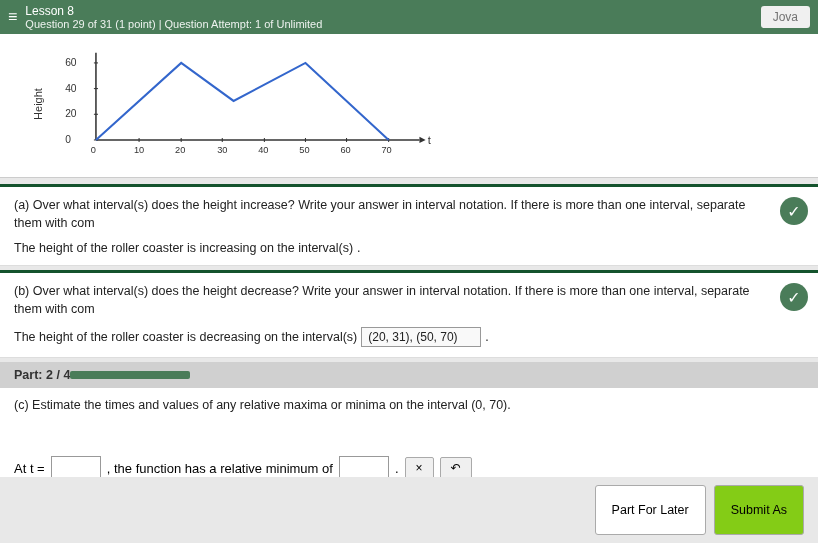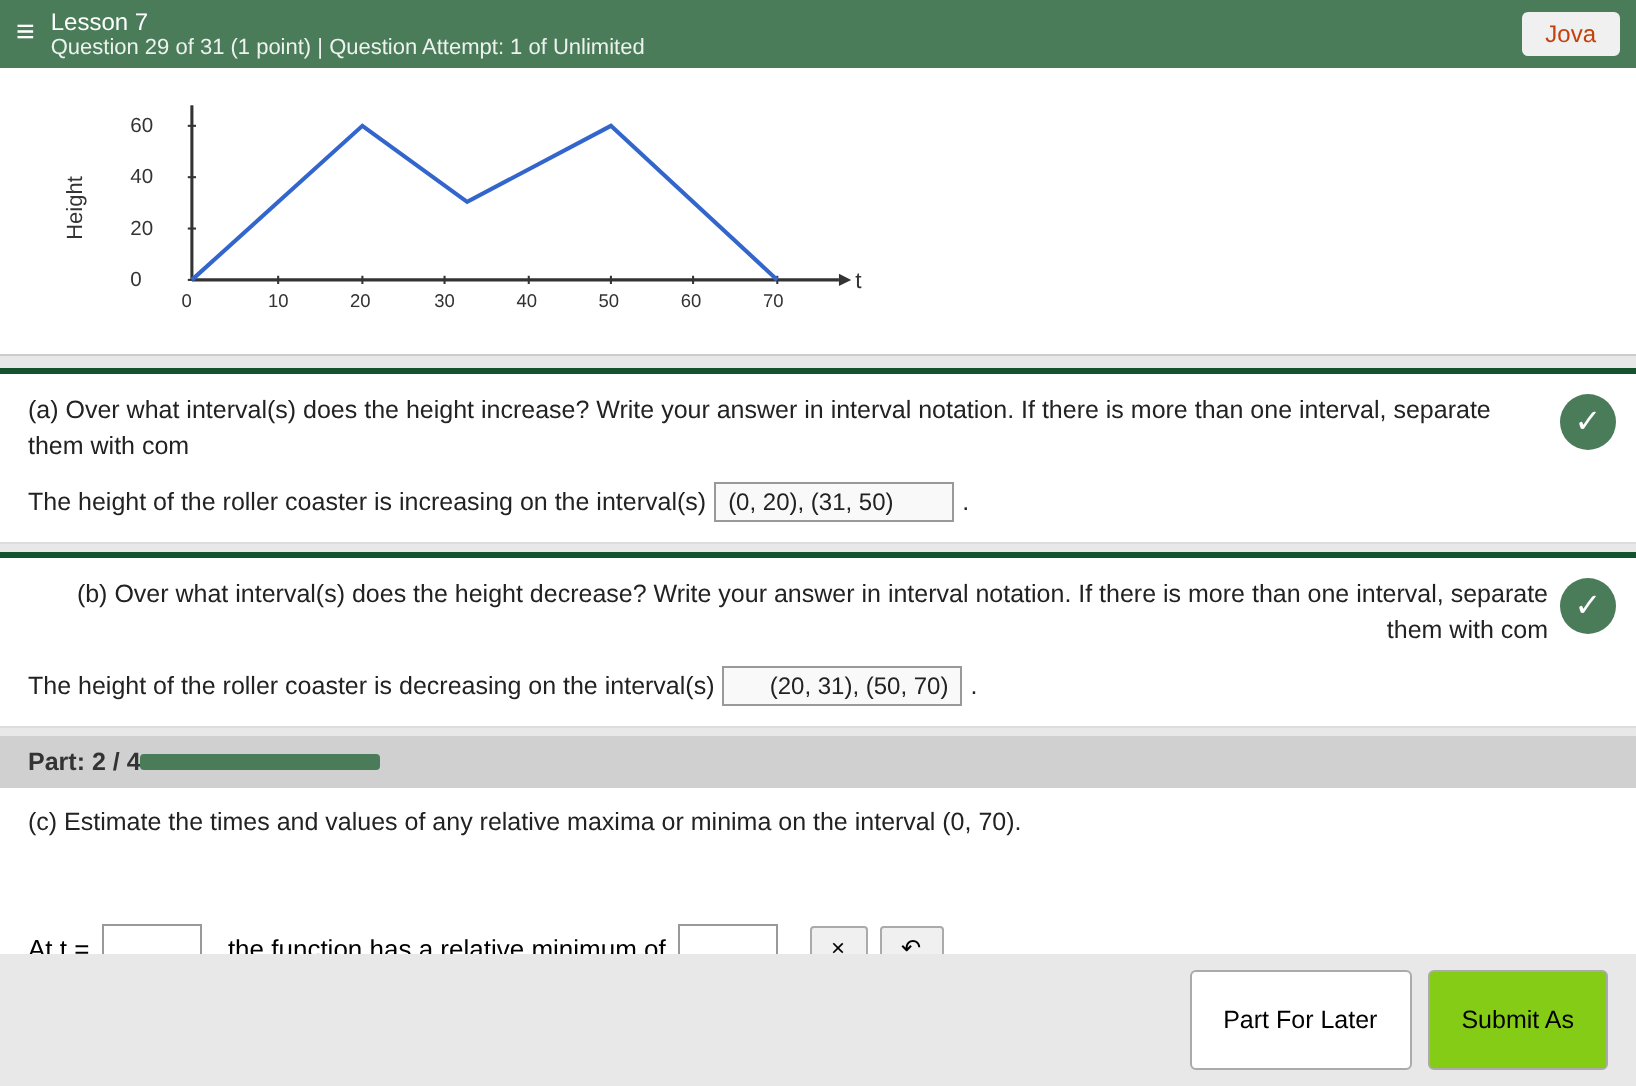--- a/index.html
+++ b/index.html
@@ -12,21 +12,21 @@
       display: flex;
       align-items: center;
       justify-content: space-between;
     }
     .top-bar-left { display: flex; align-items: center; gap: 8px; }
     .menu-icon { font-size: 16px; cursor: pointer; }
     .top-bar-text { font-size: 12px; }
     .top-bar-subtitle { font-size: 11px; opacity: 0.9; text-align: right; }
     .jova-btn {
       background: #f0f0f0;
-      color: #c2410c;
+      color: #737373;
       border: none;
       padding: 4px 12px;
       border-radius: 3px;
       font-size: 12px;
       cursor: pointer;
     }
 
     .graph-section {
       background: white;
       margin: 0;
@@ -50,21 +50,20 @@
       background: white;
       margin: 6px 0 0 0;
       padding: 10px 14px;
       border-top: 3px solid #14532d;
       border-bottom: 1px solid #ddd;
       position: relative;
     }
 
     .answer-section + .answer-section {
       margin-top: 4px;
-      text-align: right;
     }
 
     .question-text {
       font-size: 12.5px;
       color: #222;
       line-height: 1.4;
       padding-right: 30px;
     }
 
     .answer-line {
@@ -208,21 +207,21 @@
       margin-left: 40px;
     }
   </style>
 </head>
 <body>
 
 <div class="top-bar">
   <div class="top-bar-left">
     <span class="menu-icon">≡</span>
     <div>
-      <div class="top-bar-text">Lesson 7</div>
+      <div class="top-bar-text">Lesson 8</div>
       <div class="top-bar-subtitle">Question 29 of 31 (1 point)  |  Question Attempt: 1 of Unlimited</div>
     </div>
   </div>
   <button class="jova-btn">Jova</button>
 </div>
 
 <div class="graph-section">
   <div style="position:relative; display:inline-block; margin-left:30px;">
     <div class="graph-y-label">Height</div>
     <div class="graph-container">
@@ -264,21 +263,20 @@
         <polyline points="35,90 118,15 169,52 239,15 320,90" fill="none" stroke="#3366cc" stroke-width="2"></polyline>
       </svg>
     </div>
   </div>
 </div>
 
 <div class="answer-section">
   <div class="question-text">(a) Over what interval(s) does the height increase? Write your answer in interval notation. If there is more than one interval, separate them with com</div>
   <div class="answer-line">
     <span>The height of the roller coaster is increasing on the interval(s)</span>
-    <span class="answer-box">(0, 20), (31, 50)</span>
     <span>.</span>
   </div>
   <div class="check-circle">✓</div>
 </div>
 
 <div class="answer-section" style="margin-top:4px;">
   <div class="question-text">(b) Over what interval(s) does the height decrease? Write your answer in interval notation. If there is more than one interval, separate them with com</div>
   <div class="answer-line">
     <span>The height of the roller coaster is decreasing on the interval(s)</span>
     <span class="answer-box">(20, 31), (50, 70)</span>

